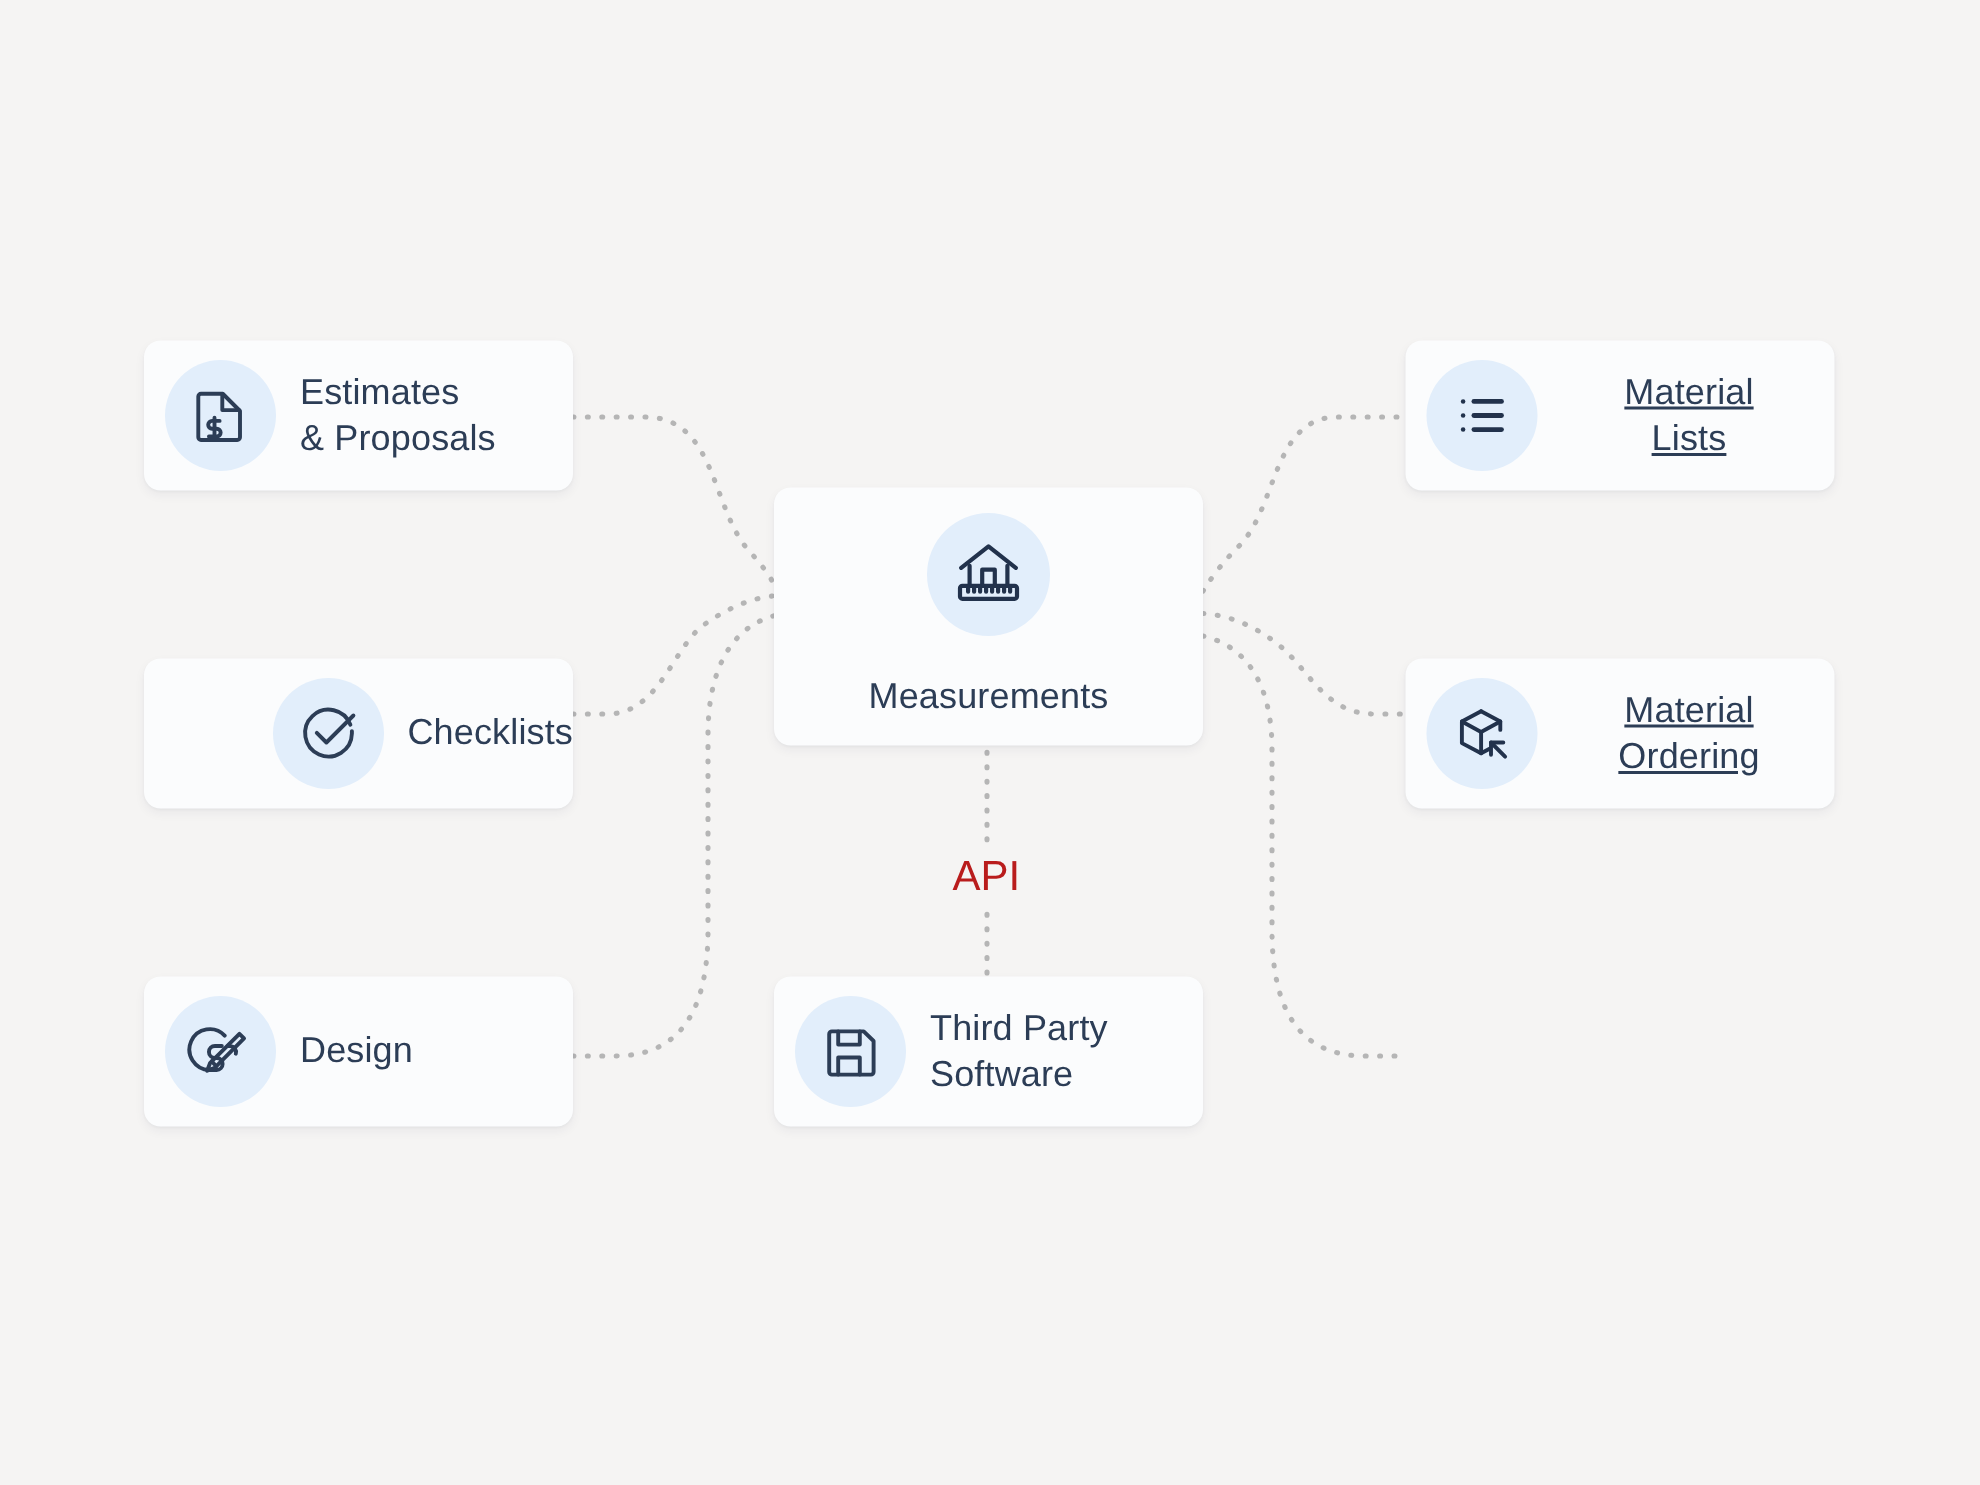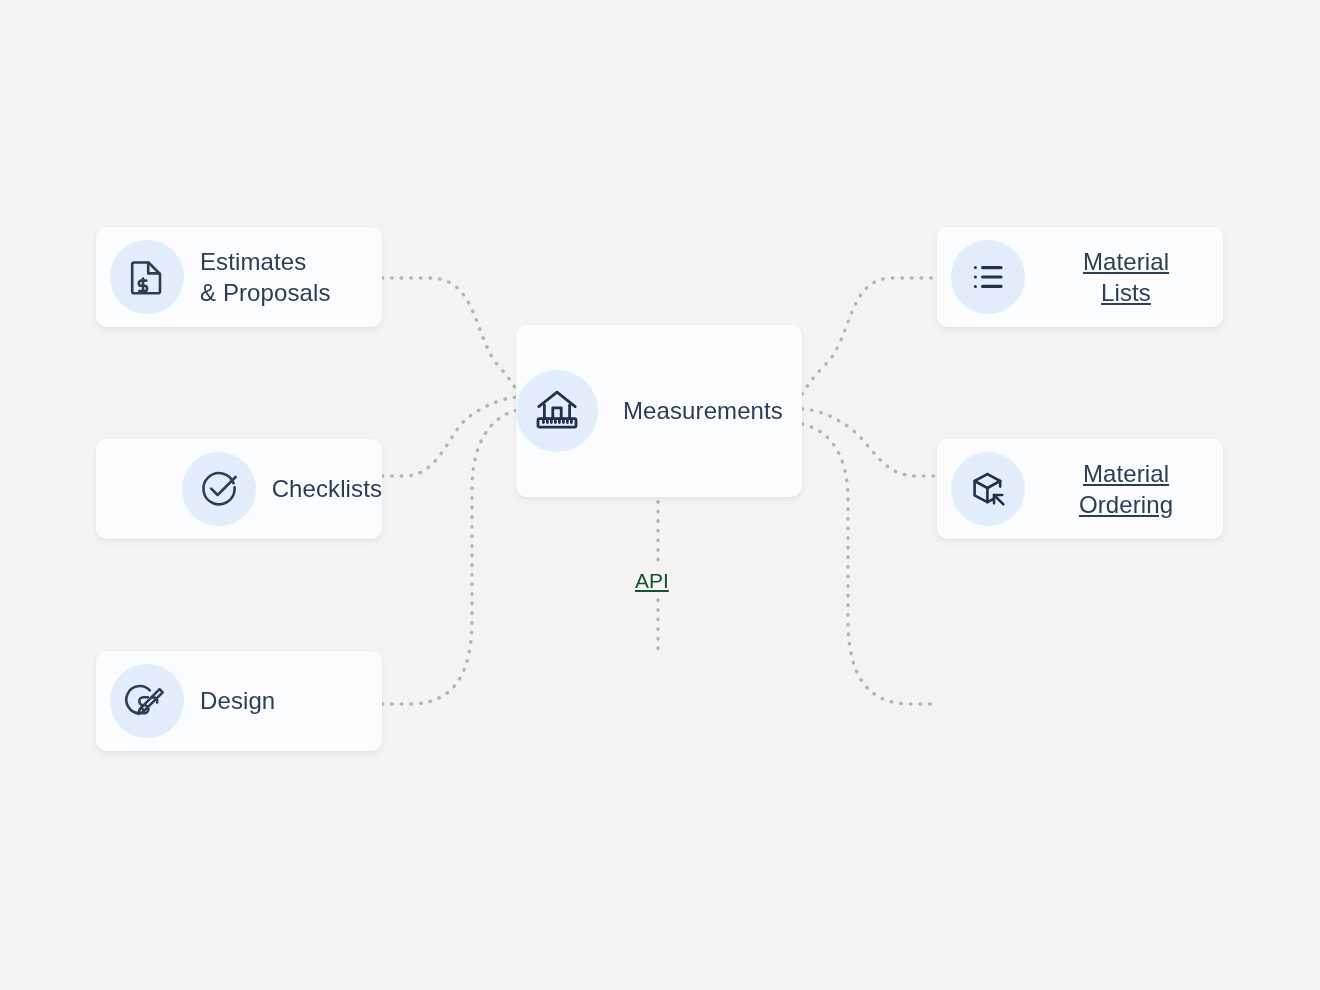--- a/index.html
+++ b/index.html
@@ -37,22 +37,22 @@
   }
   .node-card.side {
     width: 286px;
     height: 100px;
     padding-left: 14px;
     gap: 16px;
   }
   .node-card.center {
     width: 286px;
     height: 172px;
-    flex-direction: row;
-    justify-content: flex-start;
+    flex-direction: column;
+    justify-content: center;
     padding-left: 0;
     gap: 25px;
   }
   .icon-circle {
     width: 74px;
     height: 74px;
     border-radius: 50%;
     background: #e2eefb;
     flex: 0 0 74px;
     display: flex;
@@ -75,26 +75,25 @@
   .node-card.side .node-label {
     text-align: left;
   }
   .node-card.side.label-center .node-label {
     text-align: center;
     width: 170px;
     text-decoration: underline;
   }
   #edge-label-api {
     position: absolute;
-    color: #14532d;
-    font-size: 21px;
+    color: #b91c1c;
+    font-size: 28px;
     background: #f5f4f3;
     padding: 3px 9px;
     line-height: 1.1;
-    text-decoration: underline;
   }
 </style>
 </head>
 <body>
 
 <div id="diagram">
 
   <svg id="connector-layer" viewBox="0 0 1320 990" xmlns="http://www.w3.org/2000/svg">
     <g fill="none" stroke="#b5b5b5" stroke-width="3.4" stroke-linecap="round" stroke-dasharray="0.6 9">
       <path d="M 382 278 L 430 278 C 478 278 474 340 500 368 C 512 381 516 389 518 394"></path>
@@ -152,20 +151,31 @@
         <path d="M21.8 33.6V22.8h8.4v10.8"></path>
         <rect x="7" y="33.6" width="38" height="8.6" rx="1.6"></rect>
         <path d="M12.4 33.9v3.6M16.4 33.9v3.6M20.4 33.9v3.6M24.4 33.9v3.6M28.4 33.9v3.6M32.4 33.9v3.6M36.4 33.9v3.6M40.4 33.9v3.6"></path>
       </svg>
     </span>
     <span class="node-label">Measurements</span>
   </div>
 
   <div id="edge-label-api" style="left:626px; top:566px;">API</div>
 
+  <div class="node-card side" style="left:516px; top:651px;">
+    <span class="icon-circle">
+      <svg width="46" height="46" viewBox="0 0 46 46" fill="none" stroke="#2c3d56" stroke-width="2.6" stroke-linecap="round" stroke-linejoin="round">
+        <path d="M10.6 9.6h21.2L38.4 16v20.6a1.8 1.8 0 0 1-1.8 1.8H10.6a1.8 1.8 0 0 1-1.8-1.8V11.4a1.8 1.8 0 0 1 1.8-1.8z"></path>
+        <path d="M14.8 9.6v8.8h14.4V9.6"></path>
+        <path d="M14.8 38.4V27h14.4v11.4"></path>
+      </svg>
+    </span>
+    <span class="node-label">Third Party
+Software</span>
+  </div>
 
   <div class="node-card side label-center" style="left:937px; top:227px;">
     <span class="icon-circle">
       <svg width="46" height="46" viewBox="0 0 46 46" fill="none" stroke="#22324c" stroke-width="3.2" stroke-linecap="round" stroke-linejoin="round">
         <circle cx="10.4" cy="13.6" r="1.5" fill="#22324c" stroke="none"></circle>
         <circle cx="10.4" cy="23" r="1.5" fill="#22324c" stroke="none"></circle>
         <circle cx="10.4" cy="32.4" r="1.5" fill="#22324c" stroke="none"></circle>
         <path d="M17.6 13.6h18.4"></path>
         <path d="M17.6 23h18.4"></path>
         <path d="M17.6 32.4h18.4"></path>

